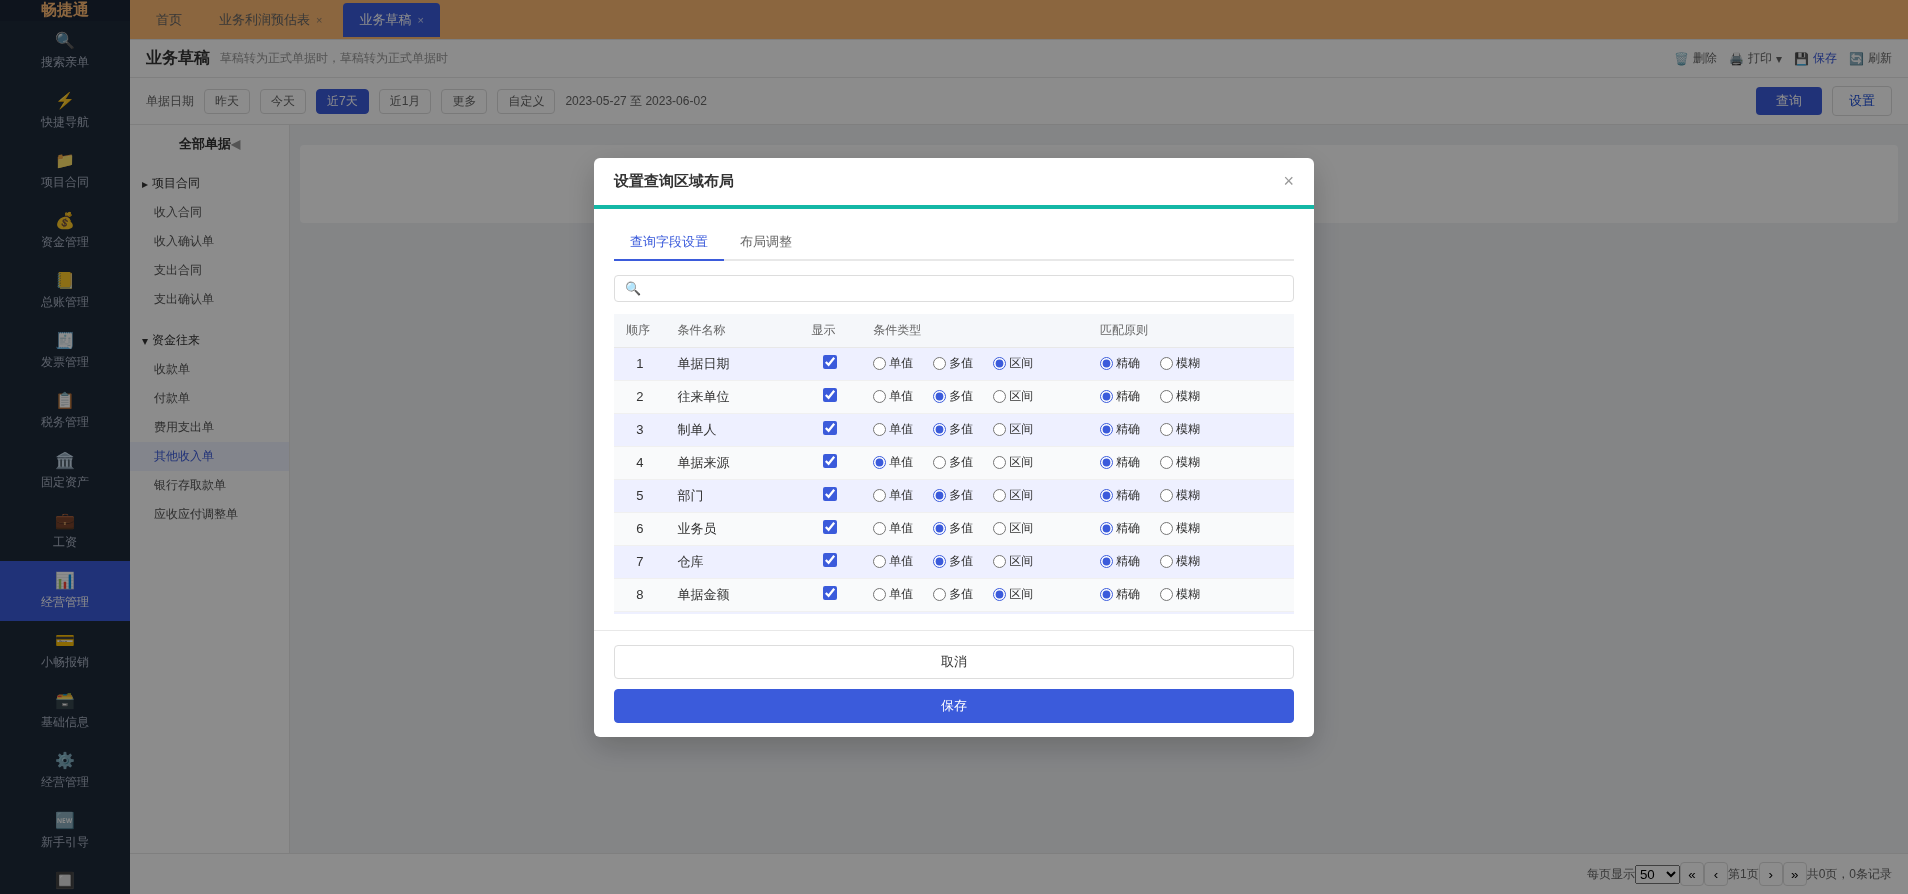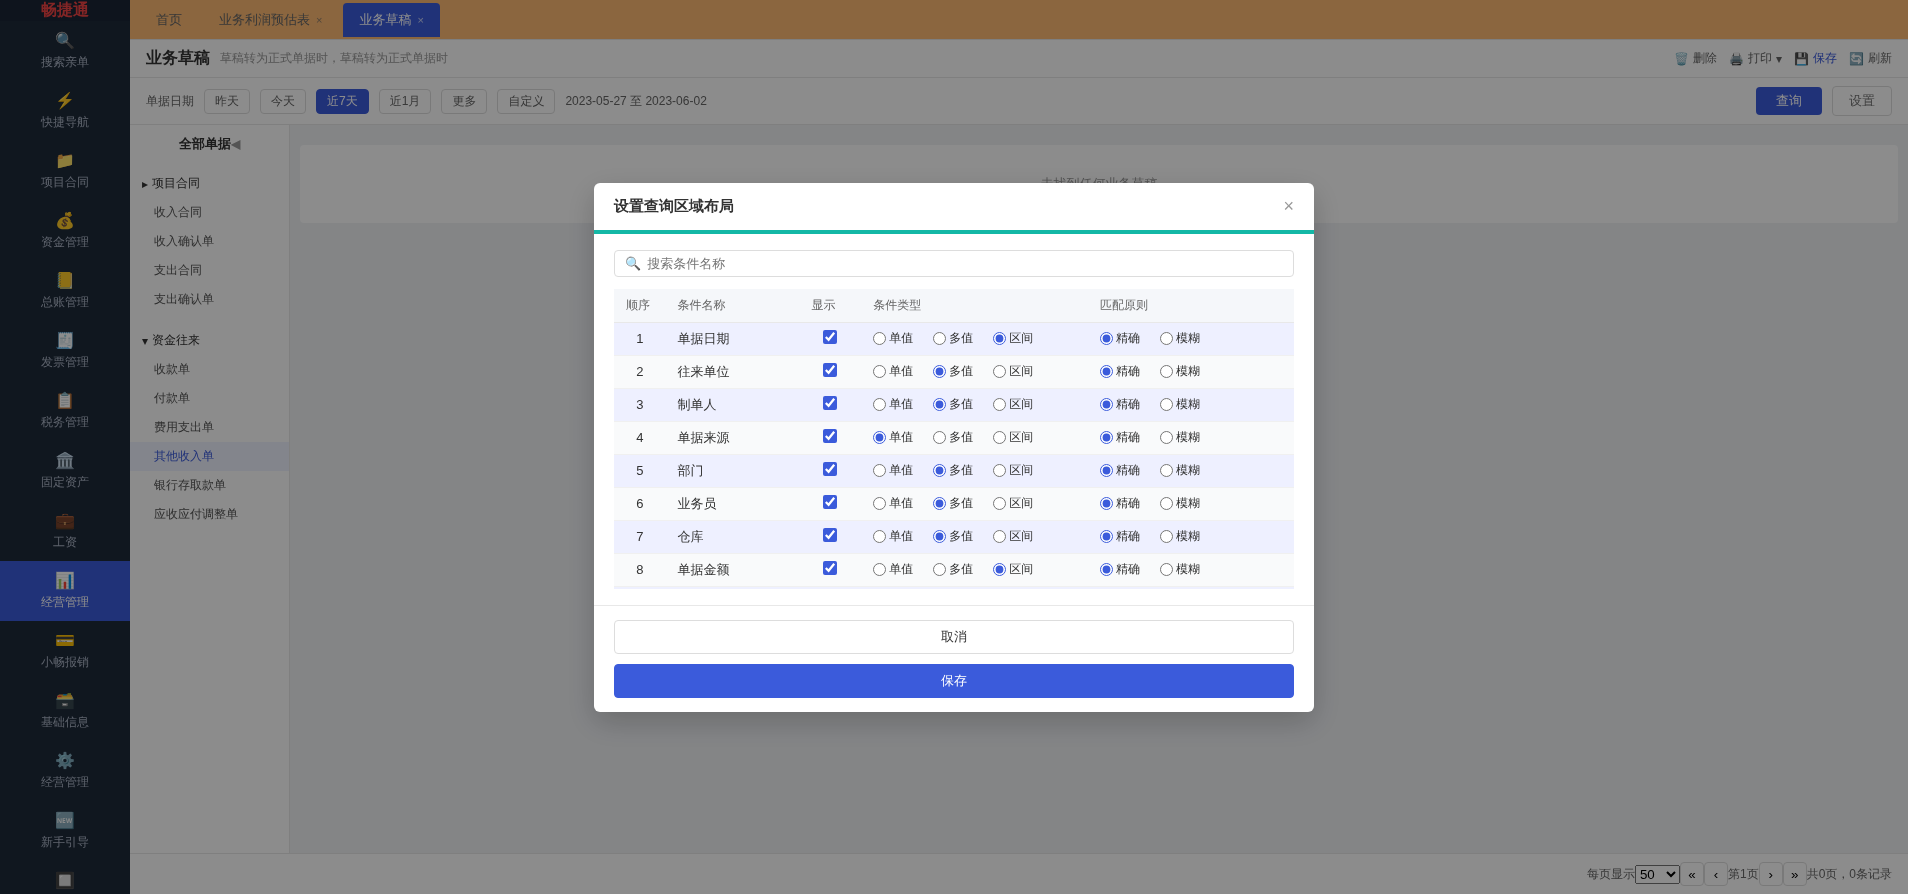--- a/index.html
+++ b/index.html
@@ -1,21 +1,21 @@
 <!DOCTYPE html>
 <html><head>
   <meta charset="utf-8">
   <style>
     * { box-sizing: border-box; margin: 0; padding: 0; }
     body { font-family: "Microsoft YaHei", "PingFang SC", sans-serif; font-size: 13px; background: #f0f2f5; color: #333; height: 894px; overflow: hidden; display: flex; }
 
     
     .sidebar { width: 130px; background: #1e2a3a; height: 100%; display: flex; flex-direction: column; flex-shrink: 0; }
     .sidebar-logo { height: 50px; display: flex; align-items: center; justify-content: center; background: #1a2535; }
-    .sidebar-logo-text { color: #ef4444; font-size: 16px; font-weight: bold; }
+    .sidebar-logo-text { color: #fdba74; font-size: 16px; font-weight: bold; }
     .sidebar-item { display: flex; flex-direction: column; align-items: center; justify-content: center; padding: 10px 5px; color: #aab4c4; cursor: pointer; gap: 4px; font-size: 12px; }
     .sidebar-item.active { background: #3b5bdb; color: white; }
     .sidebar-icon { font-size: 16px; }
 
     
     .main { flex: 1; display: flex; flex-direction: column; height: 100%; overflow: hidden; }
 
     
     .tabs-bar { background: #fdba74; display: flex; align-items: center; height: 40px; border-bottom: 1px solid #e8e8e8; padding: 0 10px; gap: 5px; }
     .tab { padding: 8px 16px; font-size: 13px; cursor: pointer; color: #666; border-radius: 4px 4px 0 0; display: flex; align-items: center; gap: 6px; }
@@ -32,21 +32,21 @@
     .toolbar-btn { display: flex; align-items: center; gap: 4px; cursor: pointer; color: #666; font-size: 12px; }
     .toolbar-btn.primary { color: #3b5bdb; }
 
     
     .filter-bar { background: white; padding: 8px 16px; display: flex; align-items: center; gap: 10px; border-bottom: 1px solid #e8e8e8; flex-wrap: wrap; }
     .filter-label { font-size: 12px; color: #666; }
     .filter-btn { padding: 3px 10px; border: 1px solid #ddd; border-radius: 4px; font-size: 12px; cursor: pointer; background: white; color: #666; }
     .filter-btn.active { background: #3b5bdb; color: white; border-color: #3b5bdb; }
     .filter-date { font-size: 12px; color: #666; }
     .query-btn { padding: 5px 20px; background: #3b5bdb; color: white; border: none; border-radius: 4px; cursor: pointer; font-size: 13px; }
-    .set-btn { padding: 5px 16px; background: white; color: #737373; border: 1px solid #ddd; border-radius: 4px; cursor: pointer; font-size: 13px; }
+    .set-btn { padding: 5px 16px; background: white; color: #1d4ed8; border: 1px solid #ddd; border-radius: 4px; cursor: pointer; font-size: 13px; }
 
     
     .content-area { flex: 1; display: flex; overflow: hidden; background: #f0f2f5; }
 
     
     .sub-sidebar { width: 160px; background: white; height: 100%; overflow-y: auto; border-right: 1px solid #e8e8e8; flex-shrink: 0; }
     .sub-sidebar-header { padding: 10px 12px; display: flex; align-items: center; justify-content: center; font-weight: bold; color: #333; font-size: 13px; }
     .sub-sidebar-toggle { cursor: pointer; color: #999; font-size: 12px; }
     .sub-sidebar-group { padding: 6px 0; }
     .sub-sidebar-group-title { padding: 6px 12px; font-size: 12px; color: #333; cursor: pointer; display: flex; align-items: center; gap: 4px; }
@@ -274,23 +274,30 @@
   </div>
 </div>
 
 <div class="overlay">
   <div class="dialog">
     <div class="dialog-header">
       <span class="dialog-title">设置查询区域布局</span>
       <span class="dialog-close">×</span>
     </div>
     <div class="dialog-body">
+      <div class="dialog-tabs">
+        <div class="dialog-tab active">
+          <span>查询字段设置</span>
+        </div>
+        <div class="dialog-tab">
+          <span>布局调整</span>
+        </div>
+      </div>
       <div class="search-box">
         <span class="search-icon">🔍</span>
-        <input type="text" placeholder="搜索条件名称" style="">
       </div>
       <div class="table-scroll">
         <table class="settings-table">
           <thead>
             <tr>
               <th class="col-order"><span>顺序</span></th>
               <th class="col-name"><span>条件名称</span></th>
               <th class="col-show"><span>显示</span></th>
               <th class="col-type"><span>条件类型</span></th>
               <th class="col-match"><span>匹配原则</span></th>

